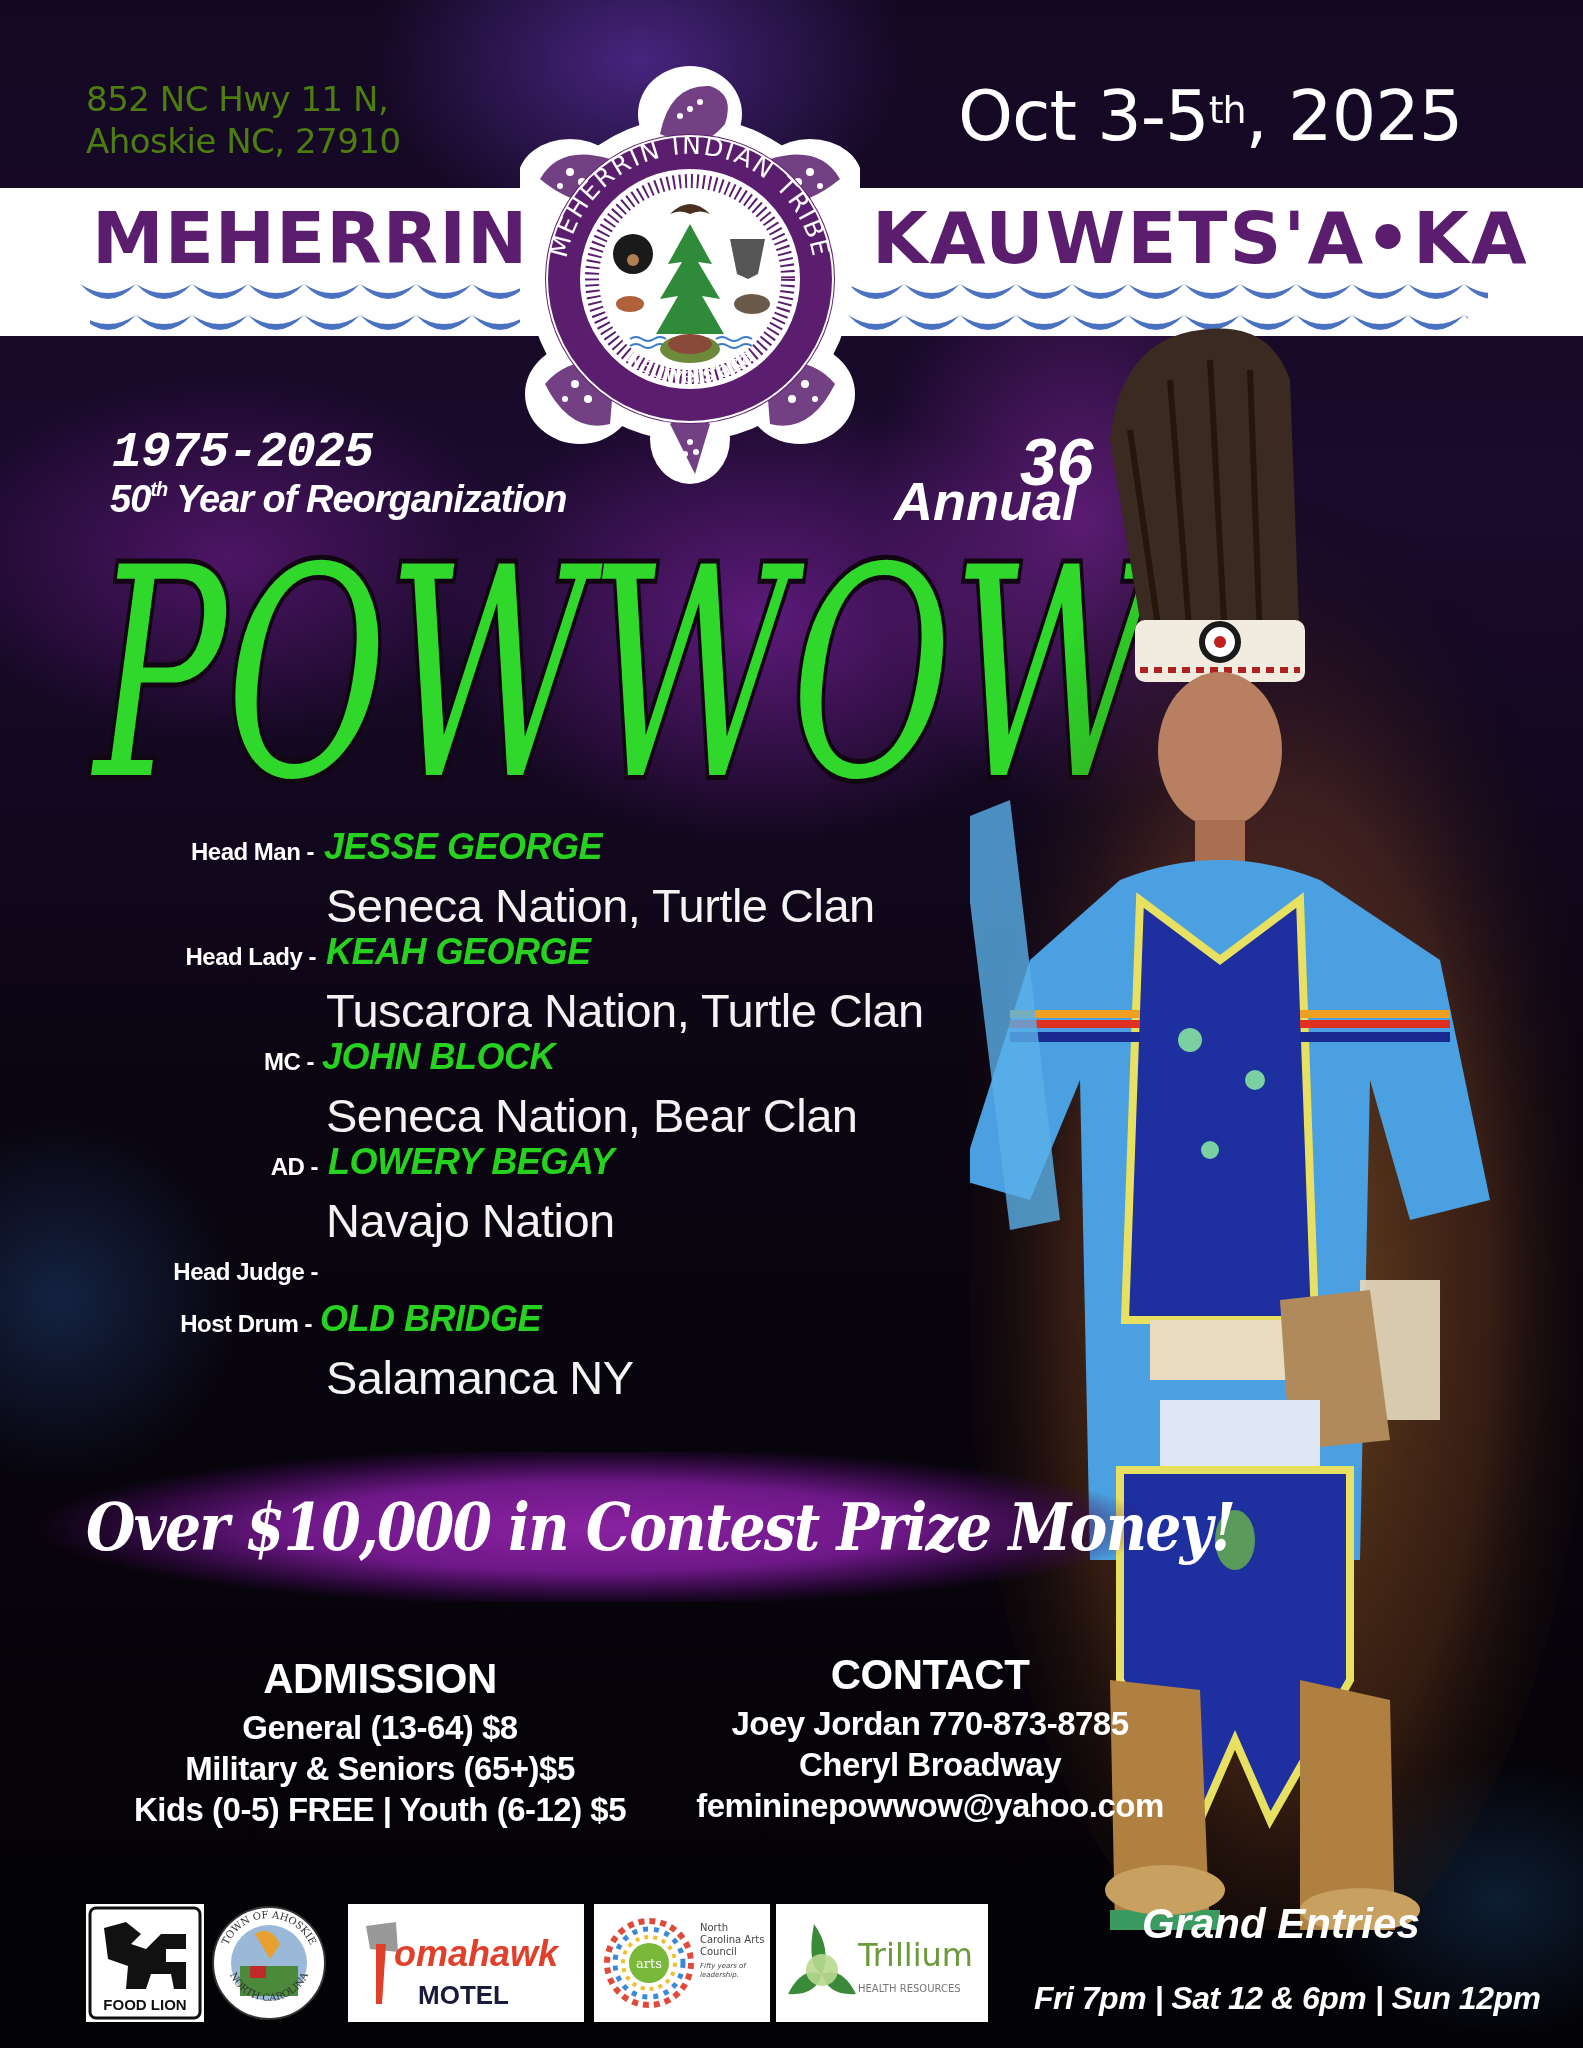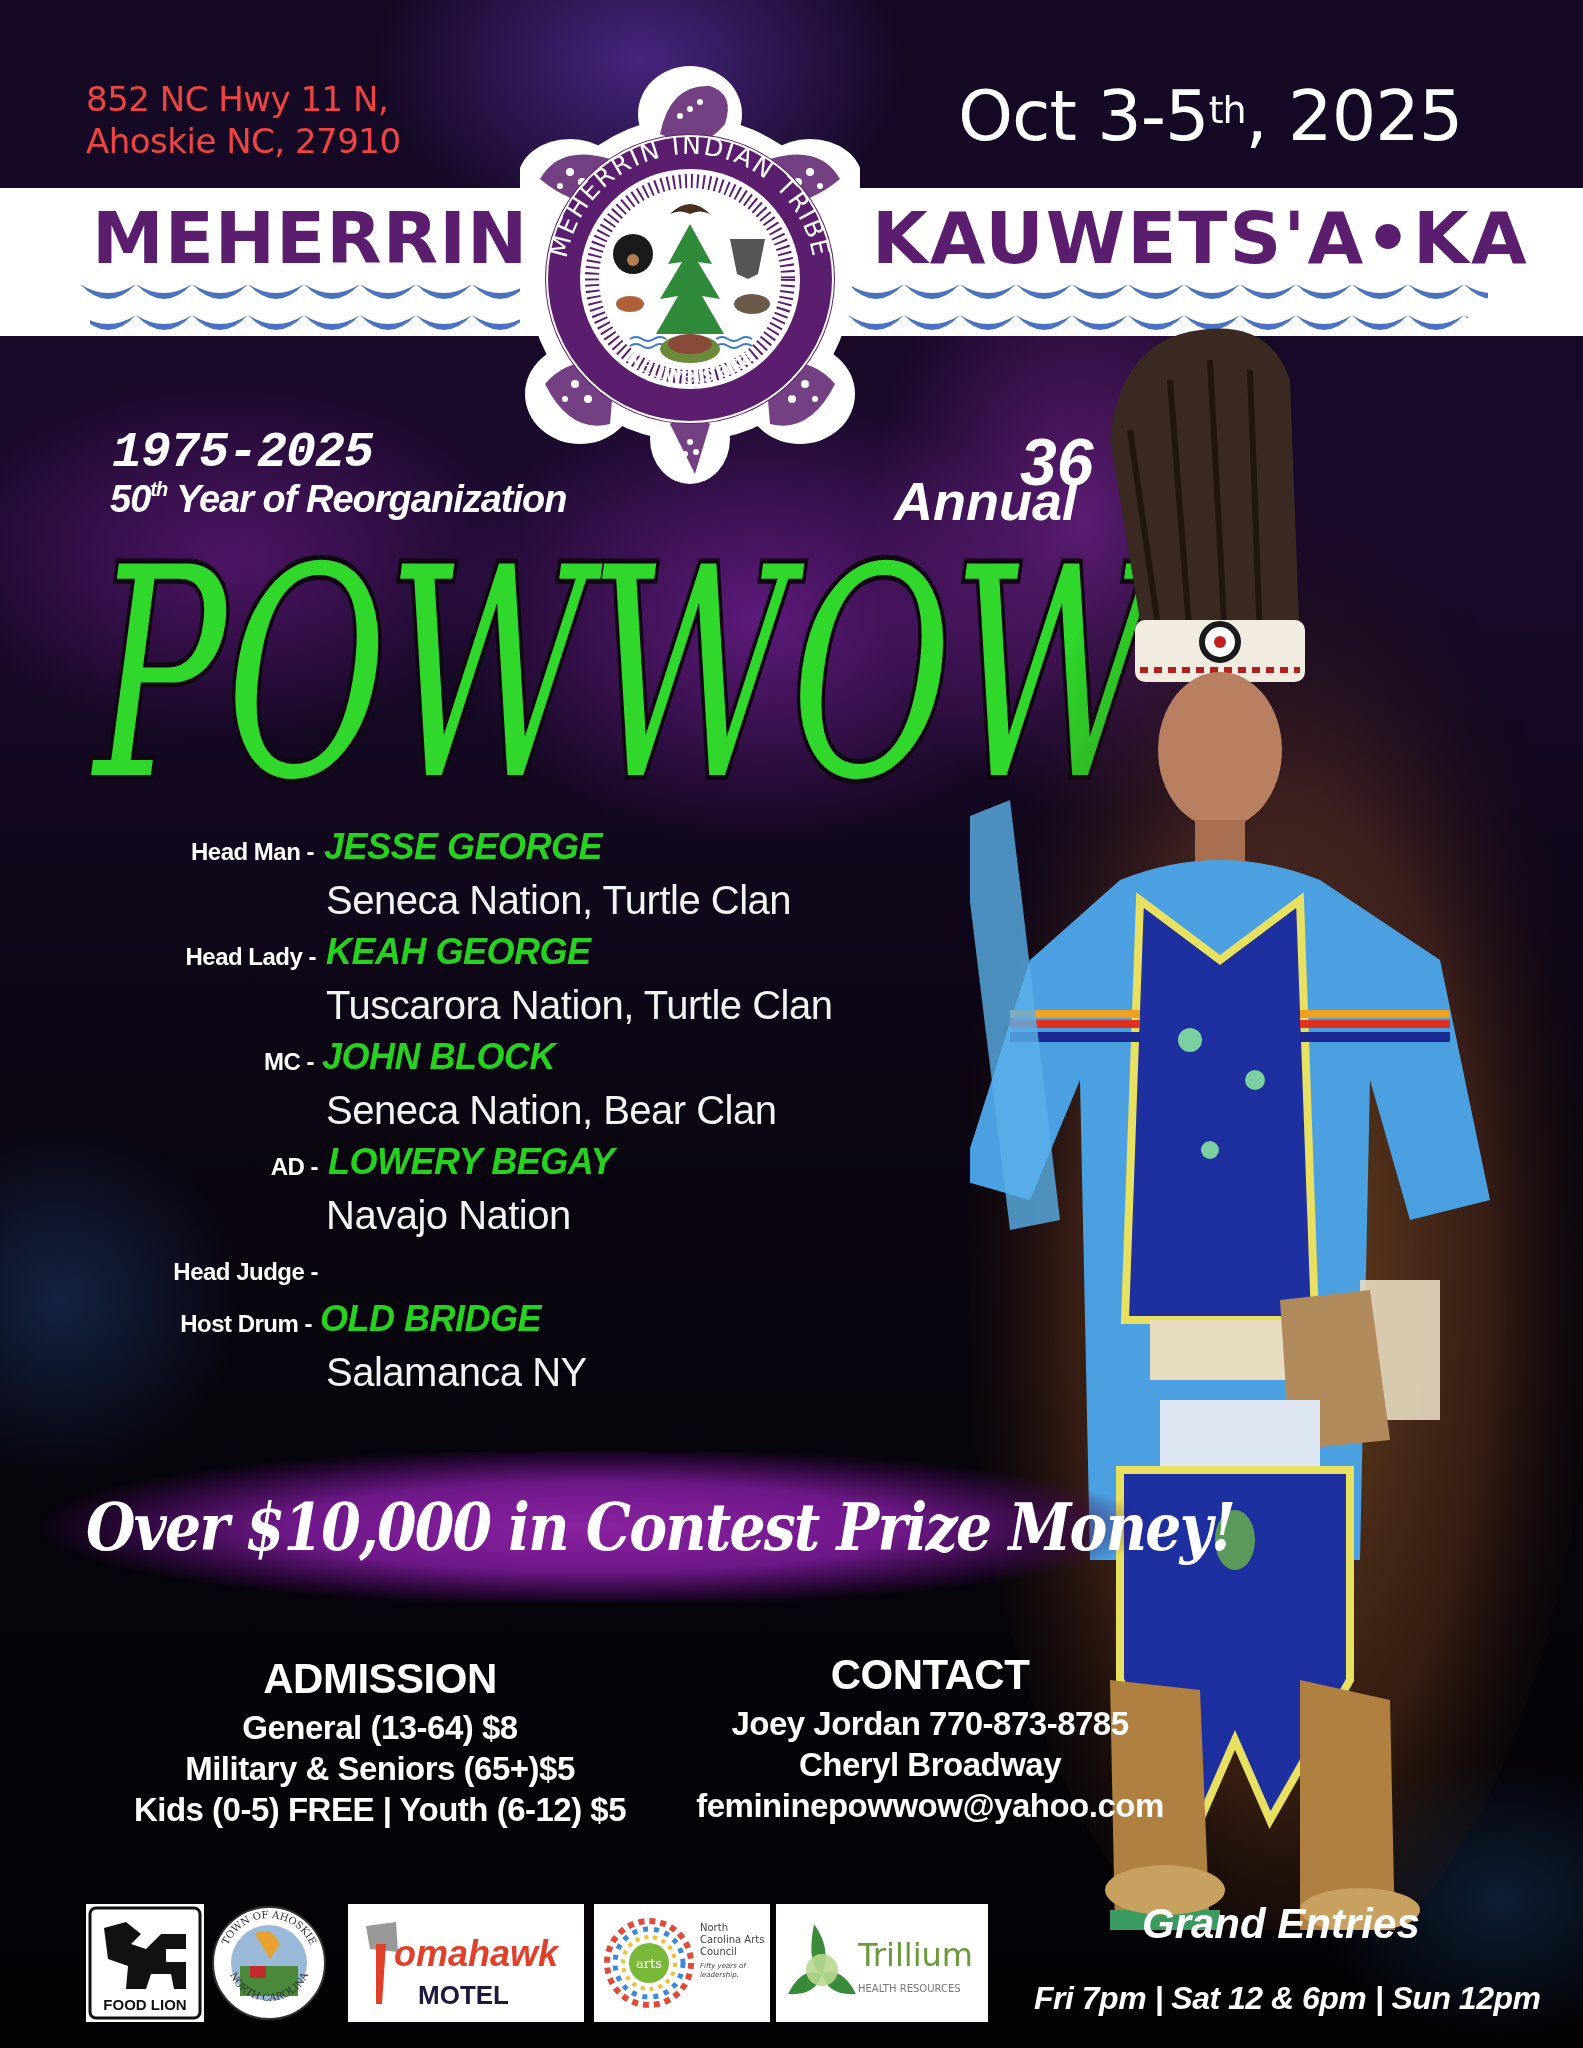--- a/index.html
+++ b/index.html
@@ -13,21 +13,21 @@
       radial-gradient(ellipse 420px 260px at 230px 560px, rgba(120,30,150,0.55), transparent 70%),
       radial-gradient(ellipse 460px 320px at 760px 620px, rgba(150,40,190,0.55), transparent 70%),
       radial-gradient(ellipse 300px 420px at 1080px 520px, rgba(170,50,200,0.45), transparent 70%),
       radial-gradient(ellipse 260px 260px at 60px 1300px, rgba(40,90,160,0.35), transparent 70%),
       radial-gradient(ellipse 260px 200px at 1500px 1900px, rgba(40,110,180,0.25), transparent 70%),
       linear-gradient(180deg, #140822 0%, #1a0a2c 25%, #0a0510 55%, #030205 100%);
   }
 
   
   .address { position: absolute; left: 86px; top: 78px; font-family: "DejaVu Sans", sans-serif;
-    font-size: 34px; line-height: 42px; color: #ef4444; letter-spacing: -0.5px; }
+    font-size: 34px; line-height: 42px; color: #4d7c0f; letter-spacing: -0.5px; }
 
   .date { position: absolute; left: 958px; top: 76px; font-family: "DejaVu Sans", sans-serif;
     font-size: 70px; line-height: 80px; color: #fff; letter-spacing: -1px; }
   .date sup { font-size: 38px; vertical-align: top; position: relative; top: -6px; }
 
   
   .banner { position: absolute; left: 0; top: 188px; width: 1583px; height: 148px; background: #fff; }
   .banner-word { position: absolute; top: 196px; font-family: "DejaVu Sans", sans-serif; font-weight: bold;
     font-size: 72px; letter-spacing: 1px; color: #5b1e6e; }
   .w-left { left: 92px; }
@@ -49,21 +49,21 @@
 
   .powwow { position: absolute; left: 84px; top: 540px; width: 1080px; height: 270px; }
 
   
   .staff { position: absolute; left: 0; top: 826px; width: 820px; }
   .staff-row { position: relative; height: 52px; }
   .staff-role { position: absolute; right: 500px; top: 12px; font-weight: bold; font-size: 24px; color: #fff;
     white-space: nowrap; letter-spacing: -0.5px; }
   .staff-name { position: absolute; left: 324px; top: 0; font-weight: bold; font-style: italic; font-size: 36px;
     color: #27d11f; white-space: nowrap; letter-spacing: -0.5px; }
-  .staff-nation { position: relative; height: 53px; padding-left: 326px; font-size: 40px; color: #f3f3f3;
+  .staff-nation { position: relative; height: 53px; padding-left: 326px; font-size: 47px; color: #f3f3f3;
     white-space: nowrap; letter-spacing: -0.5px; }
 
   
   .prize-band { position: absolute; left: 40px; top: 1452px; width: 1110px; height: 150px;
     background: radial-gradient(ellipse 560px 80px at 555px 75px, #8a22a0 0%, #6e1888 55%, rgba(60,10,80,0.6) 85%, transparent 100%);
     border-radius: 70px; }
   .prize-text { position: absolute; left: 86px; top: 1488px; font-family: "DejaVu Serif", serif; font-weight: bold;
     font-style: italic; font-size: 66px; color: #fff; letter-spacing: -2px; transform: scaleX(0.86);
     transform-origin: left; white-space: nowrap; }
 

